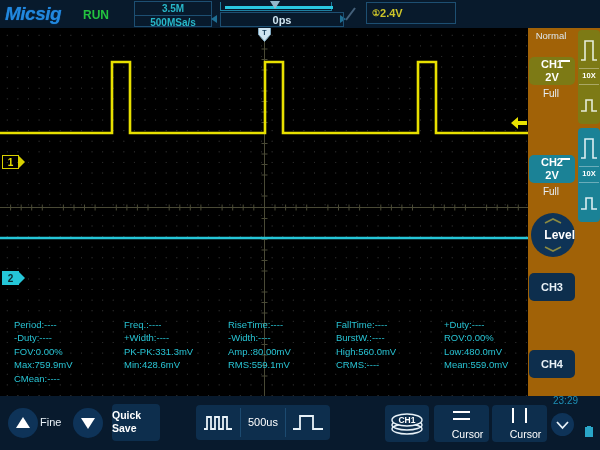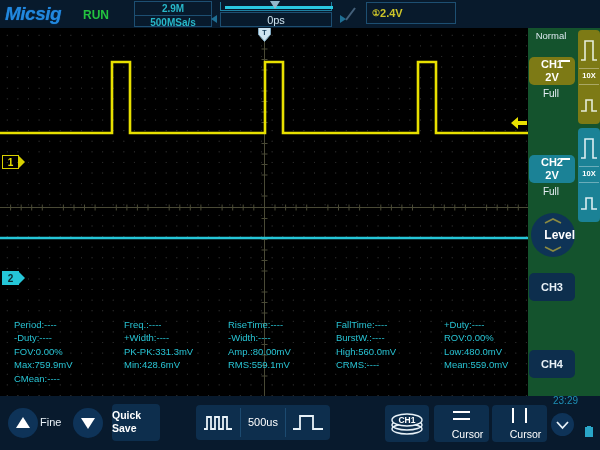--- a/index.html
+++ b/index.html
@@ -51,23 +51,23 @@
     position: absolute; left: 4px; top: 4px; width: 108px; height: 3px;
     background: #29c8e0;
   }
   #mem-pos-marker {
     position: absolute; left: 52px; top: 0px;
     width: 0; height: 0;
     border-left: 5px solid transparent; border-right: 5px solid transparent;
     border-top: 8px solid #93b7cc;
   }
   #mem-box {
-    position: absolute; left: 2px; top: 11px; width: 112px; height: 15px;
+    position: absolute; left: 2px; top: 11px; width: 124px; height: 15px;
     border: 1px solid #1d4f72;
-    text-align: center; color: #cfe4f0; font-size: 11px; font-weight: normal;
+    text-align: center; color: #cfe4f0; font-size: 11px; font-weight: bold;
     line-height: 14px;
   }
   .tri-left {
     position: absolute; left: -7px; top: 14px;
     width: 0; height: 0;
     border-top: 4px solid transparent; border-bottom: 4px solid transparent;
     border-right: 6px solid #1f6f94;
   }
   .tri-right {
     position: absolute; right: -8px; top: 14px;
@@ -165,21 +165,21 @@
   #meas .c { position: absolute; }
   #meas .c0 { left: 0px; }
   #meas .c1 { left: 110px; }
   #meas .c2 { left: 214px; }
   #meas .c3 { left: 322px; text-align: right; }
   #meas .c4 { left: 430px; }
 
   
   #sidebar {
     position: absolute; left: 528px; top: 28px; width: 72px; height: 368px;
-    background: #14532d;
+    background: #a16207;
   }
   #label-normal {
     position: absolute; left: 0px; top: 2px; width: 46px;
     text-align: center; color: #dde8f0; font-size: 9.5px;
   }
   .chan-btn {
     position: absolute; left: 1px; width: 46px; height: 28px;
     border-radius: 5px;
     color: #ffffff; font-size: 11px; font-weight: bold;
     text-align: center; line-height: 12.5px; padding-top: 1px;
@@ -304,21 +304,21 @@
 </head>
 <body>
 
 <div id="app">
 
   <div id="header">
     <div id="logo">Micsig</div>
     <div id="run-state">RUN</div>
 
     <div id="acq-box">
-      <div class="row">2.9M</div>
+      <div class="row">3.5M</div>
       <div class="row sep">500MSa/s</div>
     </div>
 
     <div id="mem-wrap">
       <div class="tri-left"></div>
       <div class="tri-right"></div>
       <div id="mem-bar-frame">
         <div id="mem-bar-fill"></div>
       </div>
       <div id="mem-pos-marker"></div>

